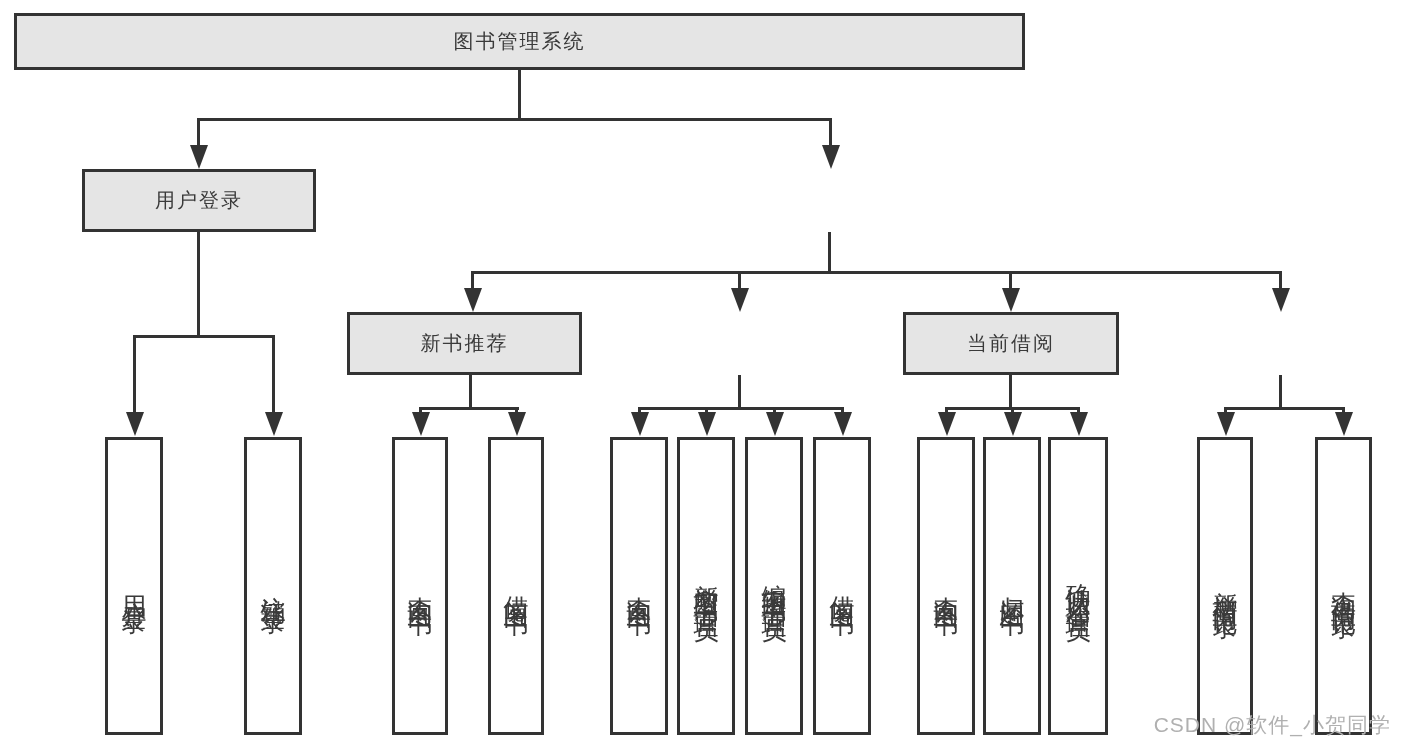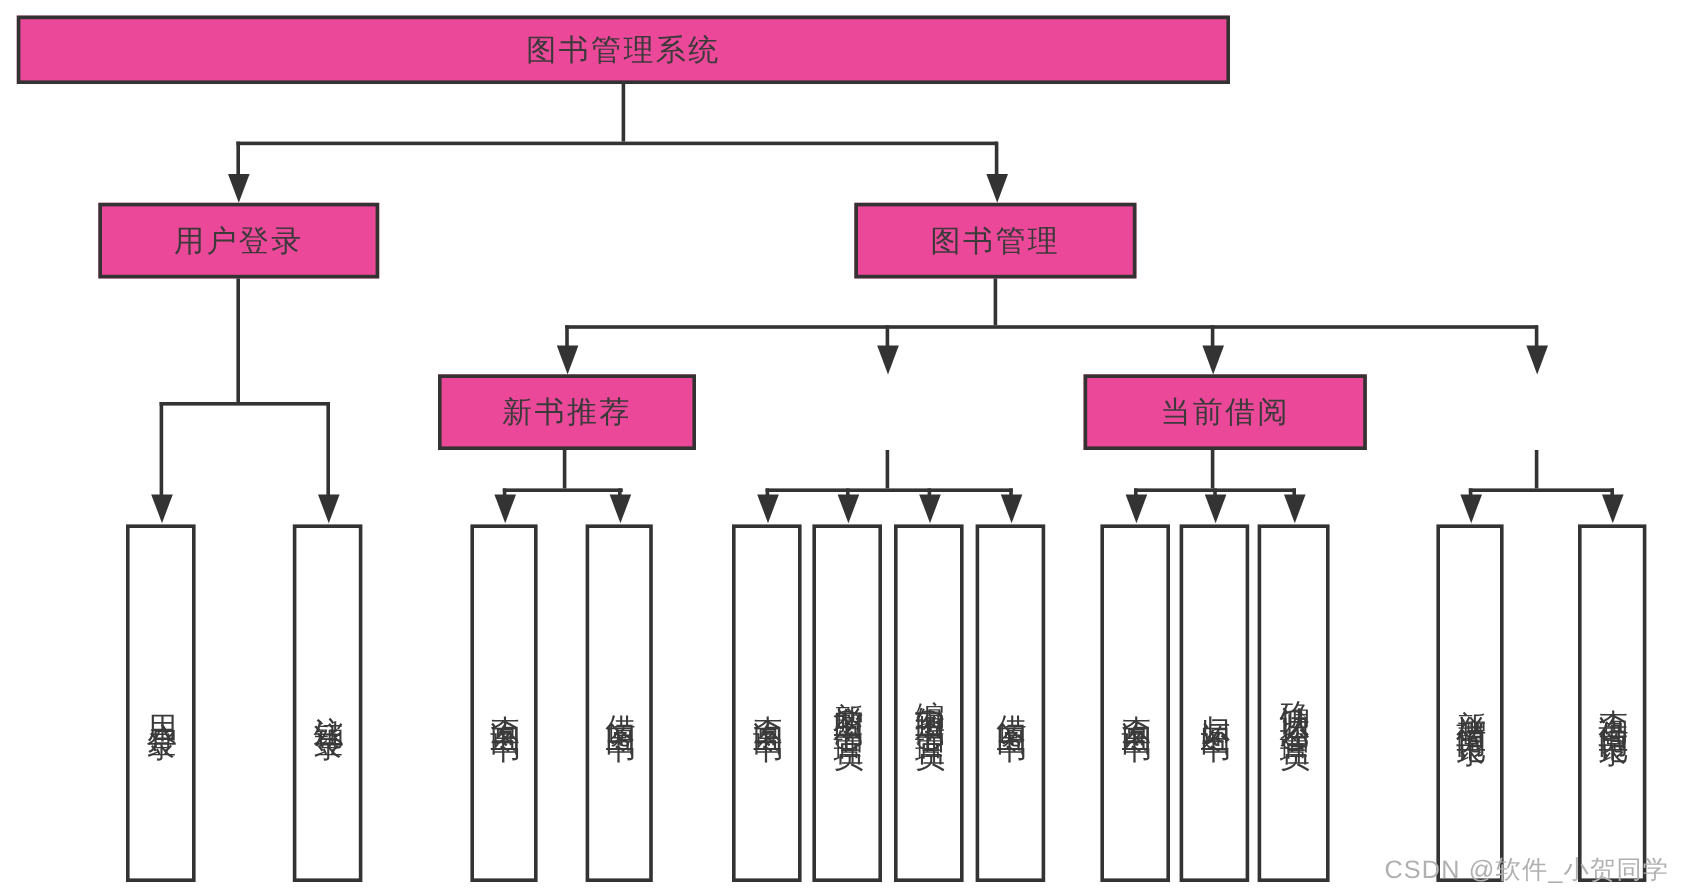--- a/index.html
+++ b/index.html
@@ -1,23 +1,23 @@
 <!DOCTYPE html>
 <html><head>
 <meta charset="utf-8">
 <style>
   html,body { margin:0; padding:0; background:#ffffff; }
   #stage {
     position:relative; width:1405px; height:747px; overflow:hidden;
     background:#ffffff; font-family:"Liberation Sans","DejaVu Sans",sans-serif;
   }
   .box {
-    position:absolute; border:3px solid #333333; background:#ec4899;
+    position:absolute; border:3px solid #333333; background:#e5e5e5;
     display:flex; align-items:center; justify-content:center;
-    color:#3a3a3a; font-size:25px; letter-spacing:2px; box-sizing:border-box;
+    color:#3a3a3a; font-size:20px; letter-spacing:2px; box-sizing:border-box;
     white-space:nowrap;
   }
   .vbox {
     position:absolute; border:3px solid #333333; background:#ffffff;
     display:flex; align-items:center; justify-content:center;
     box-sizing:border-box;
   }
   .vbox .vtext {
     writing-mode:vertical-rl; text-orientation:mixed;
     color:#3a3a3a; font-size:25px; letter-spacing:5px; line-height:1;
@@ -43,42 +43,41 @@
   <div class="box" style="left:14px; top:13px; width:1011px; height:57px;">图书管理系统</div>
 
   <div class="vline" style="left:518px; top:70px; height:48px;"></div>
   <div class="hline" style="left:197px; top:118px; width:634px;"></div>
   <div class="vline" style="left:197px; top:118px; height:29px;"></div>
   <div class="arrow" style="left:190px; top:145px;"></div>
   <div class="vline" style="left:829px; top:118px; height:29px;"></div>
   <div class="arrow" style="left:822px; top:145px;"></div>
 
   <div class="box" style="left:82px; top:169px; width:234px; height:63px;">用户登录</div>
-  <div class="box" style="left:712px; top:169px; width:235px; height:63px;">图书管理</div>
 
   <div class="vline" style="left:197px; top:232px; height:103px;"></div>
   <div class="hline" style="left:133px; top:335px; width:142px;"></div>
   <div class="vline" style="left:133px; top:335px; height:79px;"></div>
   <div class="arrow" style="left:126px; top:412px;"></div>
   <div class="vline" style="left:272px; top:335px; height:79px;"></div>
   <div class="arrow" style="left:265px; top:412px;"></div>
 
   <div class="vline" style="left:828px; top:232px; height:39px;"></div>
   <div class="hline" style="left:471px; top:271px; width:810px;"></div>
   <div class="vline" style="left:471px; top:271px; height:19px;"></div>
   <div class="arrow" style="left:464px; top:288px;"></div>
   <div class="vline" style="left:738px; top:271px; height:19px;"></div>
   <div class="arrow" style="left:731px; top:288px;"></div>
   <div class="vline" style="left:1009px; top:271px; height:19px;"></div>
   <div class="arrow" style="left:1002px; top:288px;"></div>
   <div class="vline" style="left:1279px; top:271px; height:19px;"></div>
   <div class="arrow" style="left:1272px; top:288px;"></div>
 
-  <div class="box" style="left:365px; top:312px; width:215px; height:63px;">新书推荐</div>
-  <div class="box" style="left:903px; top:312px; width:236px; height:63px;">当前借阅</div>
+  <div class="box" style="left:347px; top:312px; width:235px; height:63px;">新书推荐</div>
+  <div class="box" style="left:903px; top:312px; width:216px; height:63px;">当前借阅</div>
 
   <div class="vline" style="left:469px; top:375px; height:32px;"></div>
   <div class="hline" style="left:419px; top:407px; width:100px;"></div>
   <div class="vline" style="left:419px; top:407px; height:7px;"></div>
   <div class="arrow" style="left:412px; top:412px;"></div>
   <div class="vline" style="left:515px; top:407px; height:7px;"></div>
   <div class="arrow" style="left:508px; top:412px;"></div>
 
   <div class="vline" style="left:738px; top:375px; height:32px;"></div>
   <div class="hline" style="left:638px; top:407px; width:206px;"></div>

